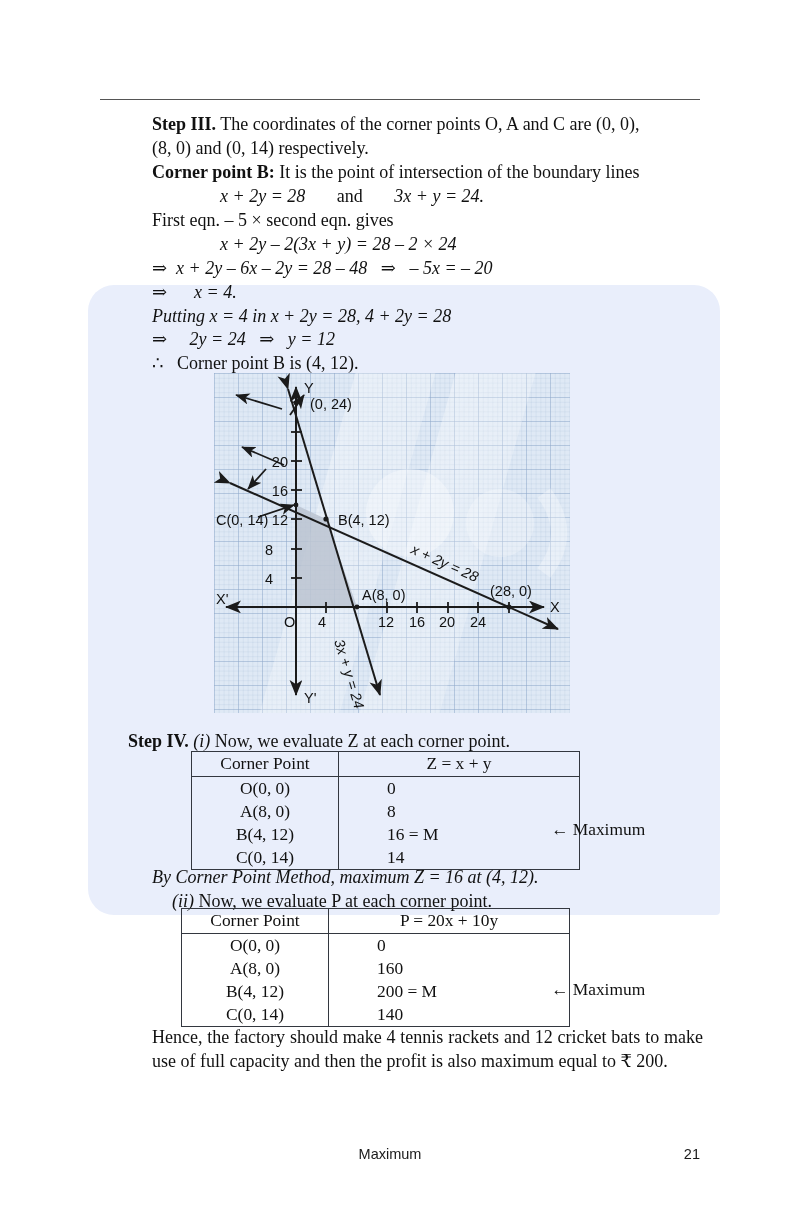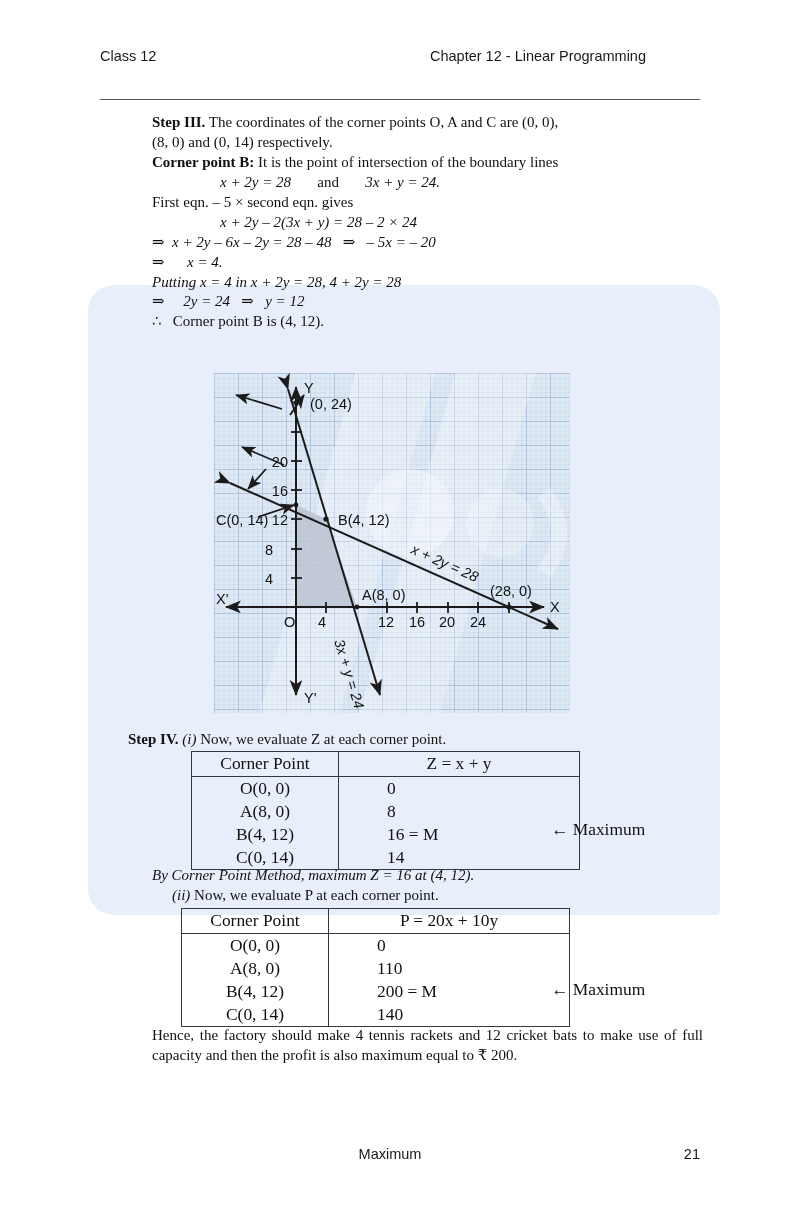--- a/index.html
+++ b/index.html
@@ -58,21 +58,21 @@
     z-index: 3;
   }
 
   
   .content {
     position: absolute;
     left: 152px;
     top: 113px;
     width: 552px;
     z-index: 2;
-    font-size: 15px;
+    font-size: 18px;
     line-height: 1.33;
   }
   .line { white-space: pre; }
   .para { text-align: justify; }
   b { font-weight: bold; }
   i, .it { font-style: italic; }
   .math { font-style: italic; }
   .ind2 { padding-left: 20px; }
   .ind3 { padding-left: 68px; }
   .arrowsym { font-style: normal; }
@@ -130,24 +130,20 @@
   .footer .f-mid { flex: 1; text-align: center; padding-left: 40px;}
   .footer .f-right { width: 60px; text-align: right; }
 </style>
 </head>
 <body>
 
 <div class="page">
 
   <div class="blue-panel"></div>
 
-  <div class="header">
-    <div class="hdr-left">Class 12</div>
-    <div class="hdr-right">Chapter 12 - Linear Programming</div>
-  </div>
   <div class="rule"></div>
 
   <div class="content">
 
     <div class="line"><b>Step III.</b><span> The coordinates of the corner points O, A and C are (0, 0),</span></div>
 
     <div class="line">(8, 0) and (0, 14) respectively.</div>
 
     <div class="line"><b>Corner point B:</b><span> It is the point of intersection of the boundary lines</span></div>
 
@@ -317,21 +313,21 @@
         <td class="c2">P = 20x + 10y</td>
       </tr>
     </thead>
     <tbody>
       <tr>
         <td class="c1" style="border-bottom:none;">O(0, 0)</td>
         <td class="c2" style="border-bottom:none;">0</td>
       </tr>
       <tr>
         <td class="c1" style="border-top:none;border-bottom:none;">A(8, 0)</td>
-        <td class="c2" style="border-top:none;border-bottom:none;">110</td>
+        <td class="c2" style="border-top:none;border-bottom:none;">160</td>
       </tr>
       <tr>
         <td class="c1" style="border-top:none;border-bottom:none;">B(4, 12)</td>
         <td class="c2" style="border-top:none;border-bottom:none;">200 = M</td>
       </tr>
       <tr>
         <td class="c1" style="border-top:none;">C(0, 14)</td>
         <td class="c2" style="border-top:none;">140</td>
       </tr>
     </tbody>

